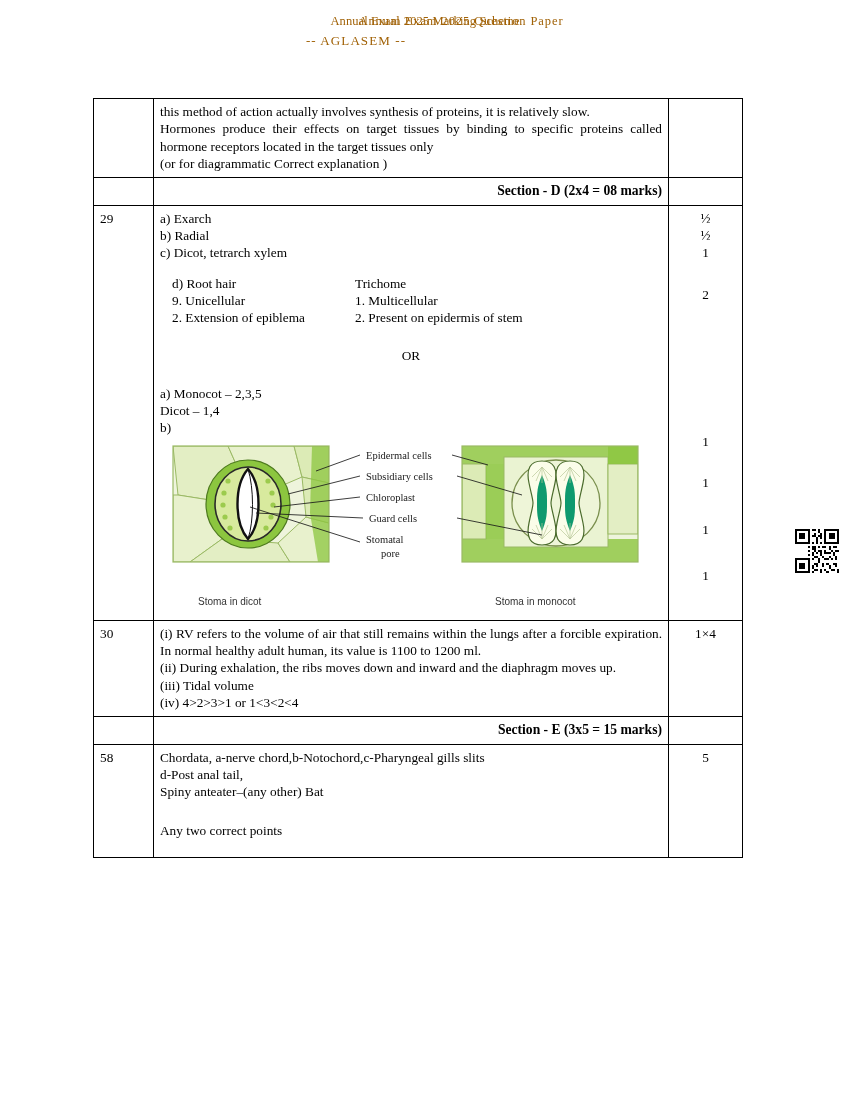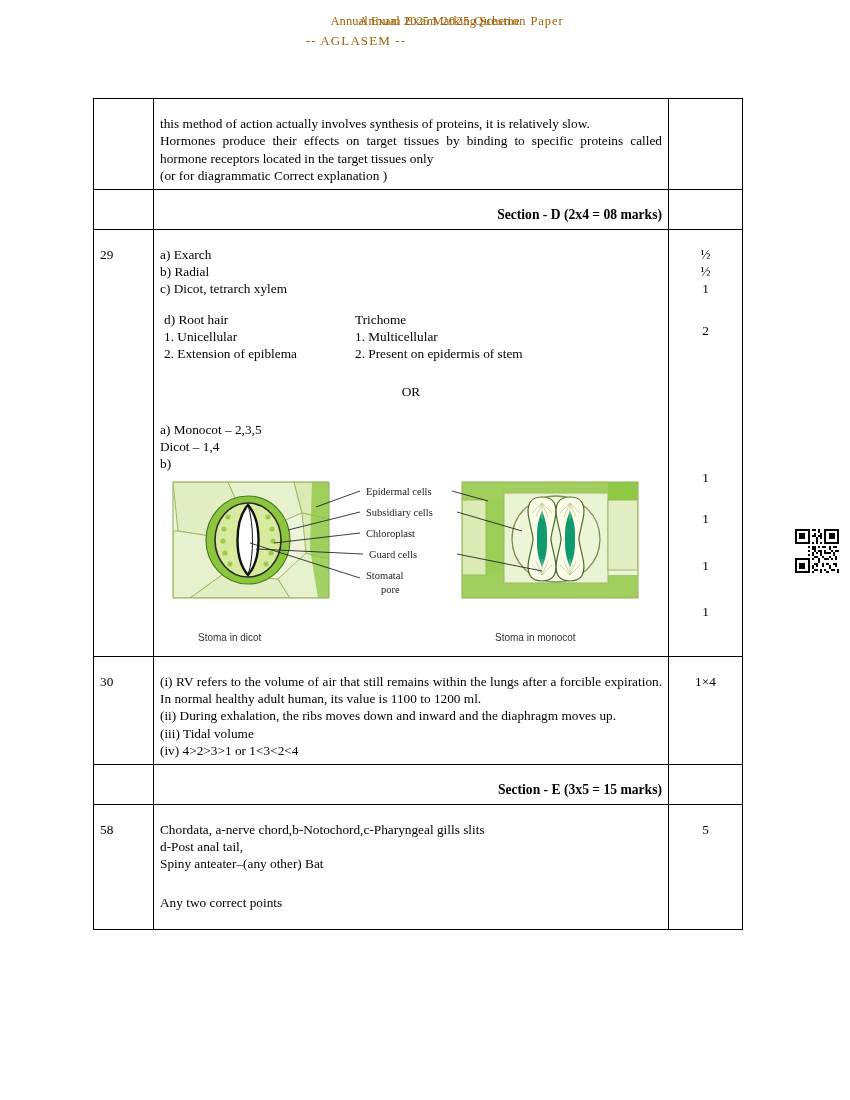--- a/index.html
+++ b/index.html
@@ -70,21 +70,21 @@
     top: 98px;
     width: 649px;
     border-collapse: collapse;
     table-layout: fixed;
     font-size: 13.3px;
     line-height: 1.30;
   }
   table.answer-table td {
     border: 1.1px solid #000;
     vertical-align: top;
-    padding: 16px 6px 5px 6px;
+    padding: 4px 6px 5px 6px;
   }
   col.c-qno  { width: 60px; }
   col.c-body { width: 515px; }
   col.c-mark { width: 74px; }
 
   td.qno {
     padding-top: 6px;
   }
   td.marks {
     text-align: center;
@@ -109,21 +109,21 @@
   .mark-stack .m { display: block; text-align: center; }
   .mk-gap-a { height: 24px; }
   .mk-gap-b { height: 130px; }
   .mk-gap-c { height: 24px; }
   .mk-gap-d { height: 30px; }
   .mk-gap-e { height: 28px; }
 
   
   .cmp { position: relative; }
   .cmp-row { position: relative; height: 17px; }
-  .cmp-row .r { position: absolute; left: 4px; top: 0; }
+  .cmp-row .r { position: absolute; left: 12px; top: 0; }
   .cmp-row .s { position: absolute; left: 195px; top: 0; font-family: Liberation Serif, serif; }
 
   
   .fig-wrap {
     position: relative;
     width: 472px;
     height: 150px;
     margin: 6px 0 2px 10px;
   }
   .fig-caption-row {
@@ -260,21 +260,21 @@
         <span class="ln">a) Exarch</span>
         <span class="ln">b) Radial</span>
         <span class="ln">c) Dicot, tetrarch xylem</span>
         <span class="sp"></span>
         <div class="cmp">
           <div class="cmp-row">
             <span class="r">d)   Root hair</span>
             <span class="s">Trichome</span>
           </div>
           <div class="cmp-row">
-            <span class="r">1. Unicellular</span>
+            <span class="r">9. Unicellular</span>
             <span class="s">1. Multicellular</span>
           </div>
           <div class="cmp-row">
             <span class="r">2. Extension of epiblema</span>
             <span class="s">2. Present on epidermis of stem</span>
           </div>
         </div>
         <span class="sp"></span>
         <span class="sp-sm"></span>
         <span class="center">OR</span>

